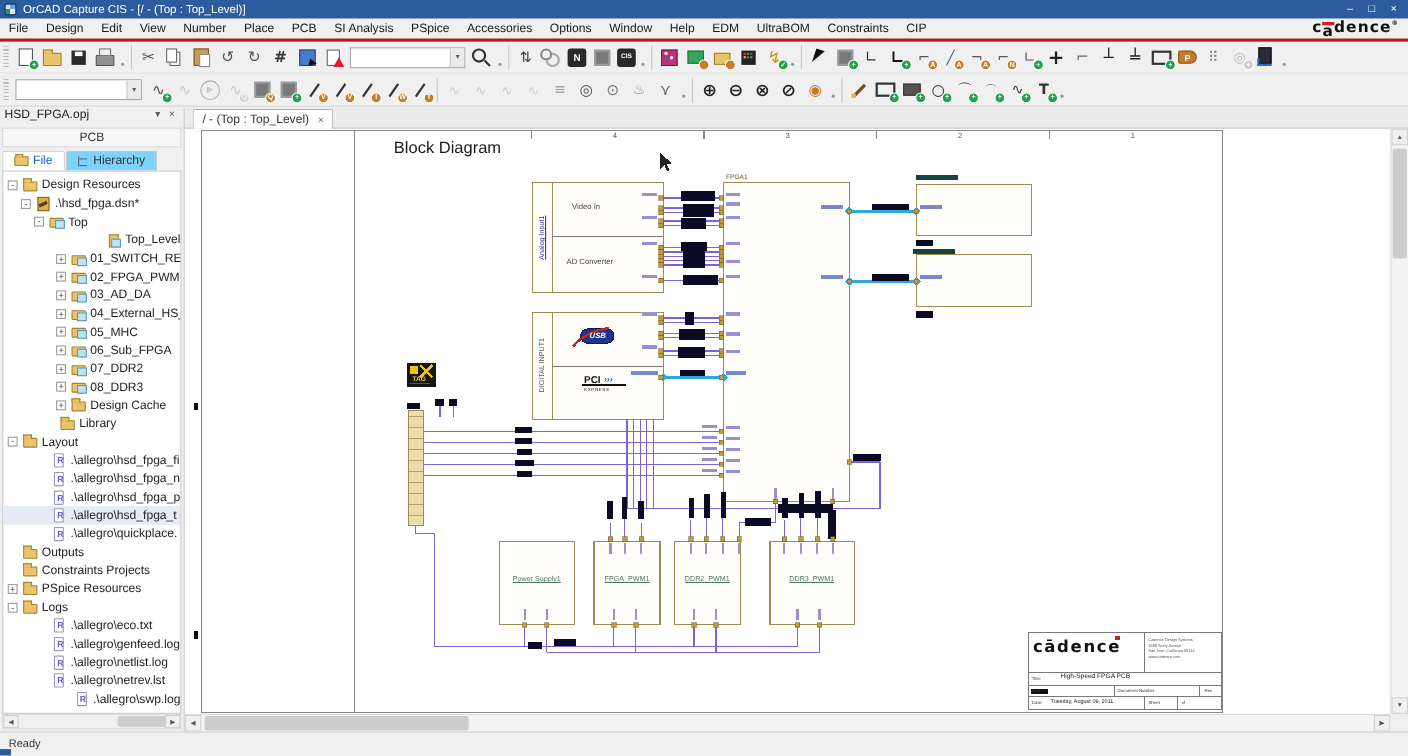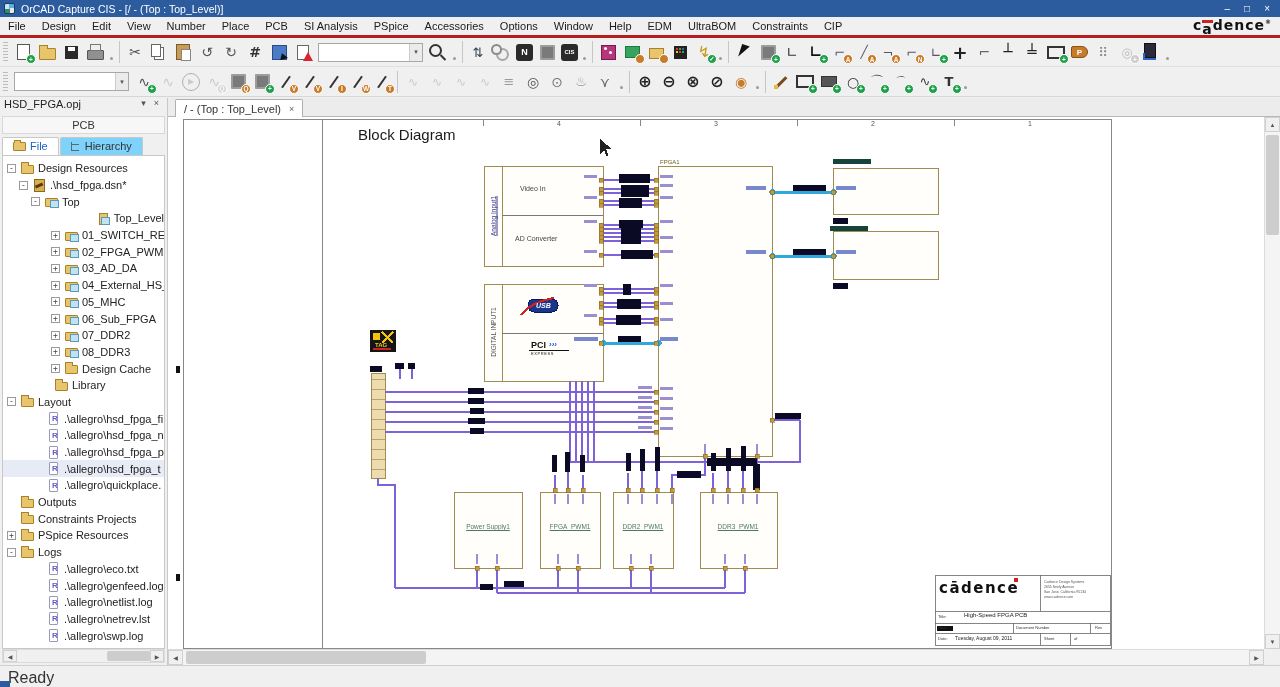--- a/index.html
+++ b/index.html
@@ -158,21 +158,21 @@
   #vthumb{position:absolute;left:1px;right:1px;top:18px;height:100px;background:#cdcdcd;border-radius:2px}
   #hscroll{position:absolute;left:168px;top:649px;width:1096px;height:16px;background:#f4f4f4;border-top:1px solid #dcdcdc}
   #hscroll .left{position:absolute;left:0;top:0;bottom:0;width:15px;border:1px solid #d0d0d0;background:#f0f0f0;
     font-size:6px;color:#555;display:flex;align-items:center;justify-content:center}
   #hscroll .right{position:absolute;right:0;top:0;bottom:0;width:15px;border:1px solid #d0d0d0;background:#f0f0f0;
     font-size:6px;color:#555;display:flex;align-items:center;justify-content:center}
   #hthumb{position:absolute;top:1px;bottom:1px;left:18px;width:240px;background:#cdcdcd;border-radius:2px}
   #corner{position:absolute;left:1264px;top:649px;width:16px;height:16px;background:#f0f0f0}
   
   #statusbar{position:absolute;left:0;top:665px;width:1280px;height:22px;background:#f0f0f0;
-    border-top:1px solid #d0d0d0;font-size:16px;color:#333;display:flex;align-items:flex-end;padding:0 8px}
+    border-top:1px solid #d0d0d0;font-size:10px;color:#333;display:flex;align-items:center;padding:0 8px}
   #blue-chip{position:absolute;left:0;top:681px;width:10px;height:6px;background:#2d5c9e}
 </style>
 </head>
 <body>
 
 <div id="titlebar">
   <span class="app-icon"></span>
   <span>OrCAD Capture CIS - [/ - (Top : Top_Level)]</span>
   <div id="win-controls">
     <span>–</span>
@@ -492,21 +492,21 @@
         <div class="trow" style="padding-left: 30px;">
           <span class="tspace"></span>
           <span class="ico ico-report"></span>
           <span class="tlabel">.\allegro\netlist.log</span>
         </div>
         <div class="trow" style="padding-left: 30px;">
           <span class="tspace"></span>
           <span class="ico ico-report"></span>
           <span class="tlabel">.\allegro\netrev.lst</span>
         </div>
-        <div class="trow" style="padding-left: 30px;">
+        <div class="trow" style=" justify-content: flex-end;">
           <span class="tspace"></span>
           <span class="ico ico-report"></span>
           <span class="tlabel">.\allegro\swp.log</span>
         </div>
       </div>
     </div>
   <div id="panel-hscroll">
     <div class="sbtn" style="left:0">◀</div>
     <div id="panel-hthumb"></div>
     <div class="sbtn" style="right:0">▶</div>

